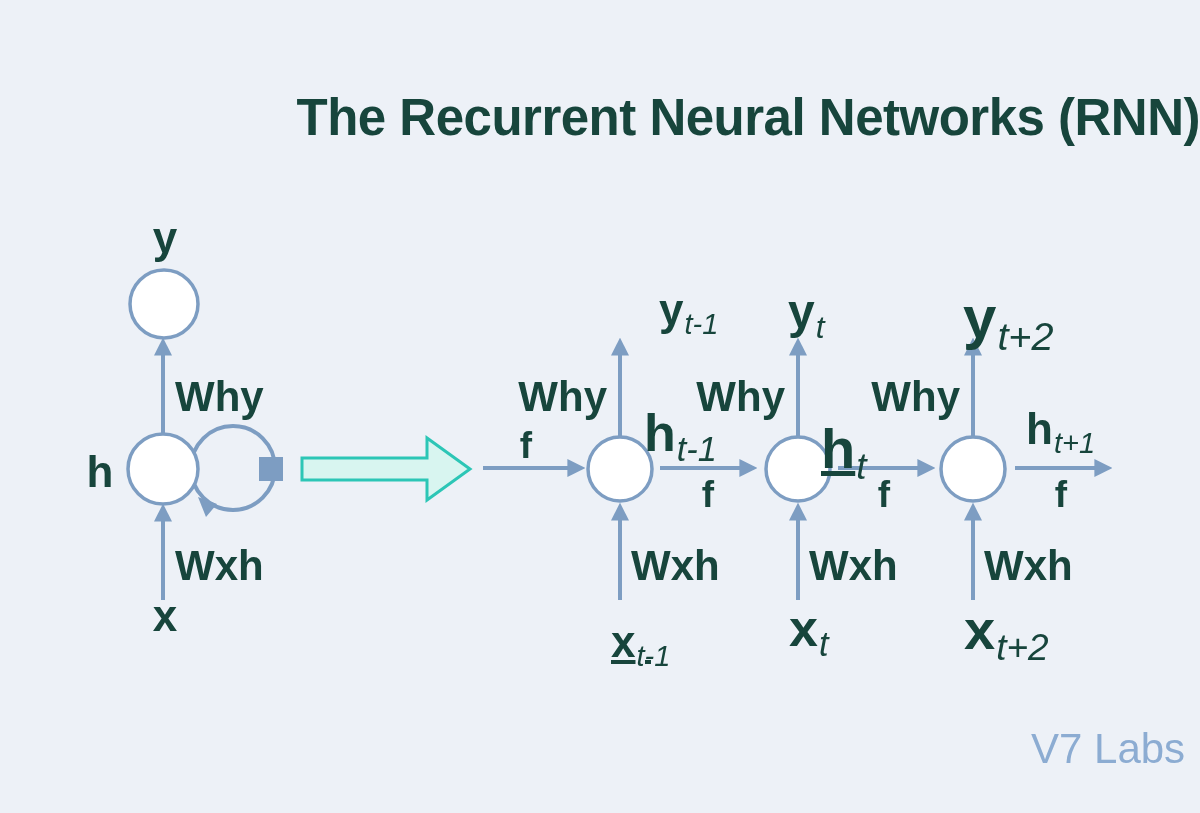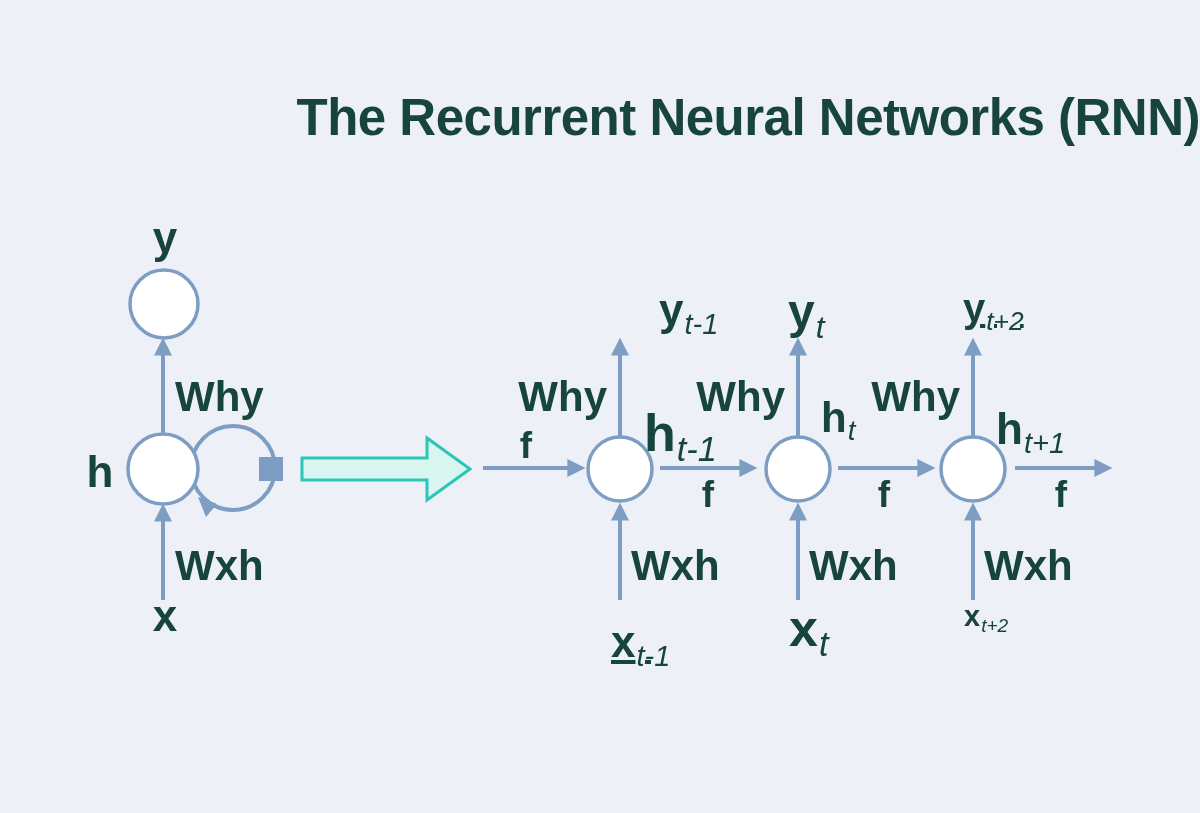--- a/index.html
+++ b/index.html
@@ -75,24 +75,25 @@
       <div class="lbl ctr" style="left: 165px; top: 594px; font-size: 44px;"><span>x</span></div>
       <div class="lbl" style="left: 611px; top: 288px; font-size: 44px; margin-left: 48px;"><span>y</span><span class="sub">t-1</span></div>
       <div class="lbl rgt" style="left: 607px; top: 376px; font-size: 42px;"><span>Why</span></div>
       <div class="lbl" style="left: 644px; top: 407px; font-size: 52px;"><span>h</span><span class="sub">t-1</span></div>
       <div class="lbl ctr" style="left: 526px; top: 427px; font-size: 37px;"><span>f</span></div>
       <div class="lbl ctr" style="left: 708px; top: 476px; font-size: 37px;"><span>f</span></div>
       <div class="lbl" style="left: 631px; top: 545px; font-size: 42px;"><span>Wxh</span></div>
       <div class="lbl" style="left: 611px; top: 620px; font-size: 44px; text-decoration: underline;"><span>x</span><span class="sub">t-1</span></div>
       <div class="lbl" style="left: 788px; top: 288px; font-size: 48px;"><span>y</span><span class="sub">t</span></div>
       <div class="lbl rgt" style="left: 785px; top: 376px; font-size: 42px;"><span>Why</span></div>
-      <div class="lbl" style="left: 821px; top: 397px; font-size: 42px;"><span>h</span><span class="sub">t</span></div>
+      <div class="lbl" style="left: 821px; top: 421px; font-size: 56px; text-decoration: underline;"><span>h</span><span class="sub">t</span></div>
       <div class="lbl ctr" style="left: 884px; top: 476px; font-size: 37px;"><span>f</span></div>
       <div class="lbl" style="left: 809px; top: 545px; font-size: 42px;"><span>Wxh</span></div>
       <div class="lbl" style="left: 789px; top: 602px; font-size: 52px;"><span>x</span><span class="sub">t</span></div>
-      <div class="lbl" style="left: 963px; top: 288px; font-size: 40px; text-decoration: underline;"><span>y</span><span class="sub">t+2</span></div>
+      <div class="lbl" style="left: 963px; top: 288px; font-size: 60px;"><span>y</span><span class="sub">t+2</span></div>
       <div class="lbl rgt" style="left: 960px; top: 376px; font-size: 42px;"><span>Why</span></div>
-      <div class="lbl" style="left: 996px; top: 407px; font-size: 44px; text-align: center;"><span>h</span><span class="sub">t+1</span></div>
+      <div class="lbl" style="left: 1026px; top: 407px; font-size: 44px; text-align: center;"><span>h</span><span class="sub">t+1</span></div>
       <div class="lbl ctr" style="left: 1061px; top: 476px; font-size: 37px;"><span>f</span></div>
       <div class="lbl" style="left: 984px; top: 545px; font-size: 42px;"><span>Wxh</span></div>
-      <div class="lbl" style="left: 964px; top: 602px; font-size: 29px;"><span>x</span><span class="sub">t+2</span></div>
+      <div class="lbl" style="left: 964px; top: 602px; font-size: 56px;"><span>x</span><span class="sub">t+2</span></div>
     </div>
+  <div id="watermark">V7 Labs</div>
 </div>
 
 </body></html>

